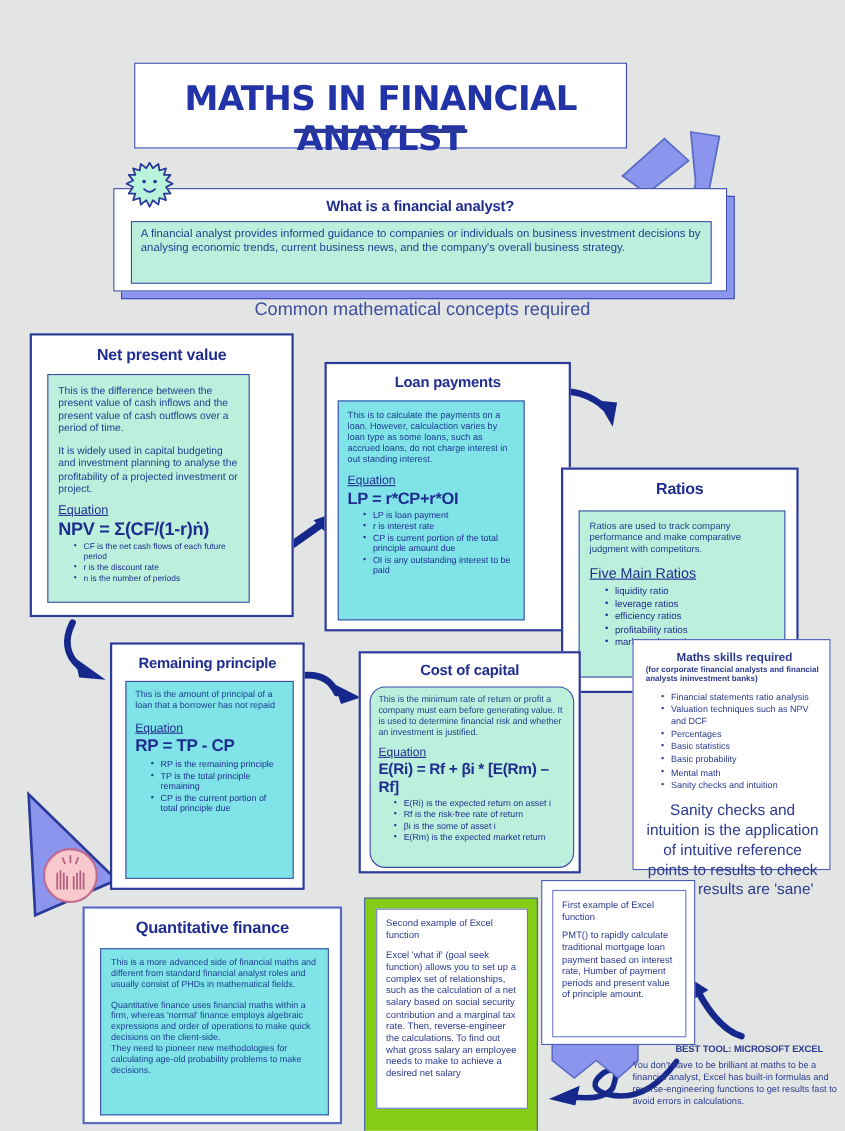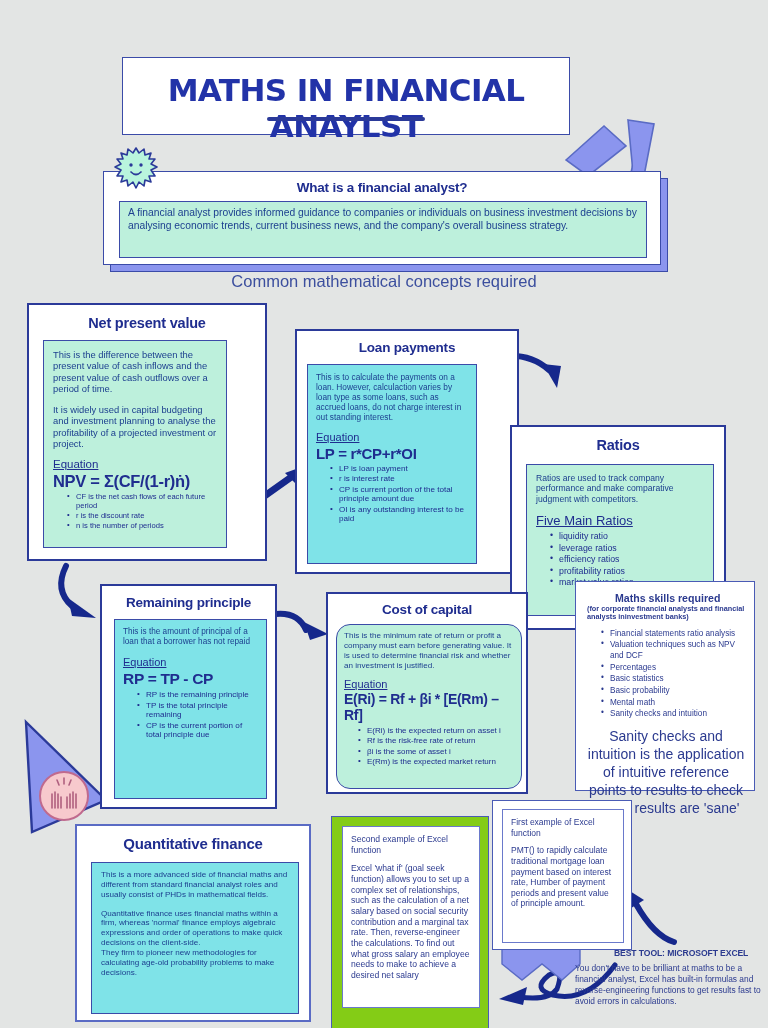--- a/index.html
+++ b/index.html
@@ -342,21 +342,21 @@
       </ul>
       <div id="skills-note">Sanity checks and intuition is the application of intuitive reference points to results to check if your results are 'sane'</div>
     </div>
   </div>
 
   <div id="quant-card" class="card">
     <div id="quant-title" class="card-title">Quantitative finance</div>
     <div id="quant-panel" class="panel cyan">
       <div class="body-txt">This is a more advanced side of financial maths and different from standard financial analyst roles and usually consist of PHDs in mathematical fields.</div>
       <div class="body-txt" style="margin-top:9px;">Quantitative finance uses financial maths within a firm, whereas 'normal' finance employs algebraic expressions and order of operations to make quick decisions on the client-side.</div>
-      <div class="body-txt">They firm to pioneer new methodologies for calculating age-old probability problems to make decisions.</div>
+      <div class="body-txt">They need to pioneer new methodologies for calculating age-old probability problems to make decisions.</div>
     </div>
   </div>
 
   <div id="ex2-card" class="card">
     <div id="ex2-panel">
       <div id="ex2-head">Second example of Excel function</div>
       <div id="ex2-body">Excel 'what if' (goal seek function) allows you to set up a complex set of relationships, such as the calculation of a net salary based on social security contribution and a marginal tax rate. Then, reverse-engineer the calculations. To find out what gross salary an employee needs to make to achieve a desired net salary</div>
     </div>
   </div>
 

